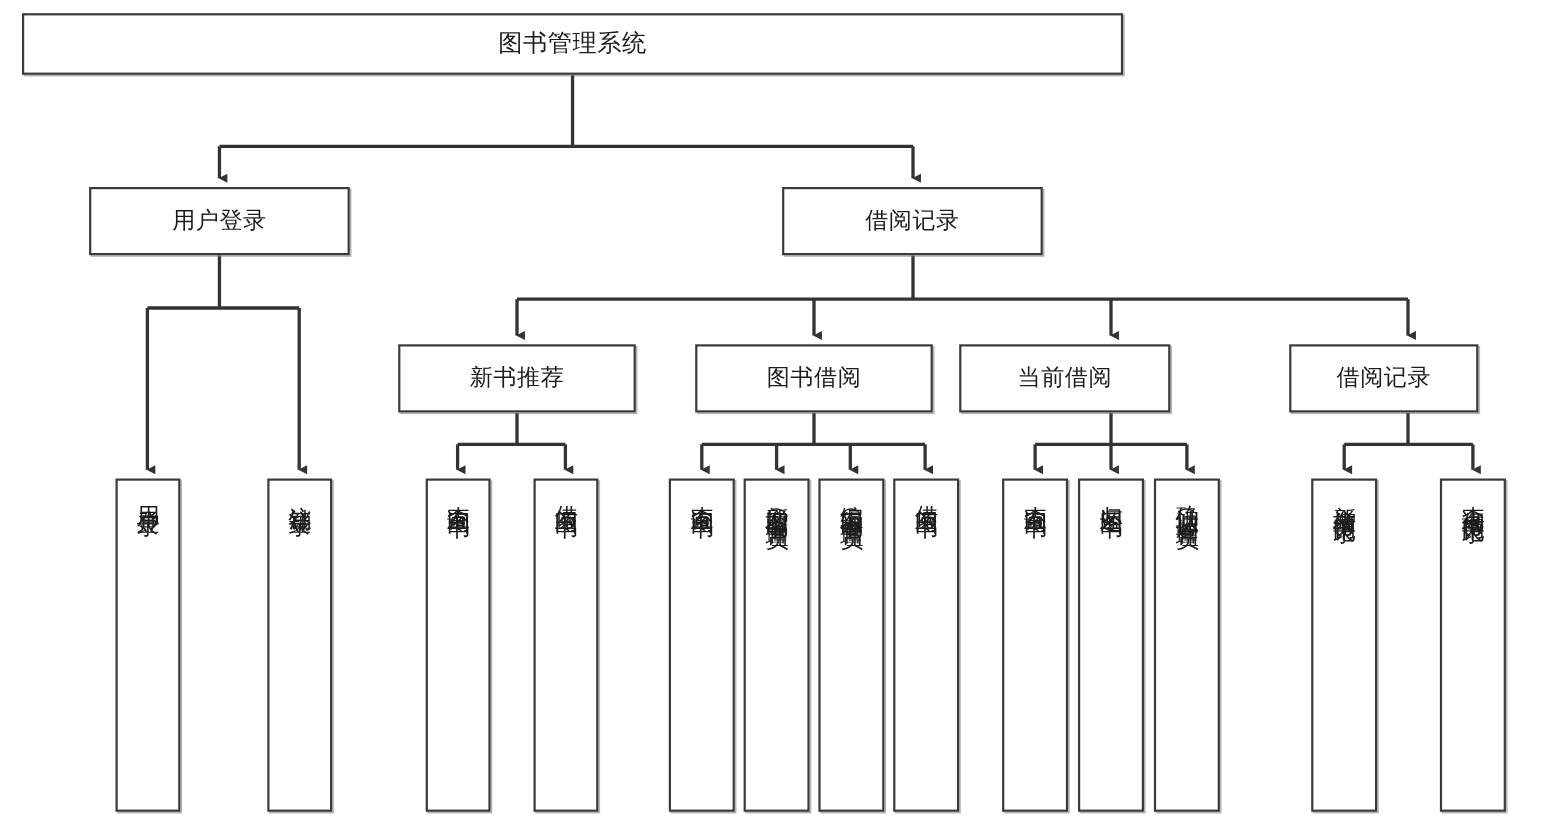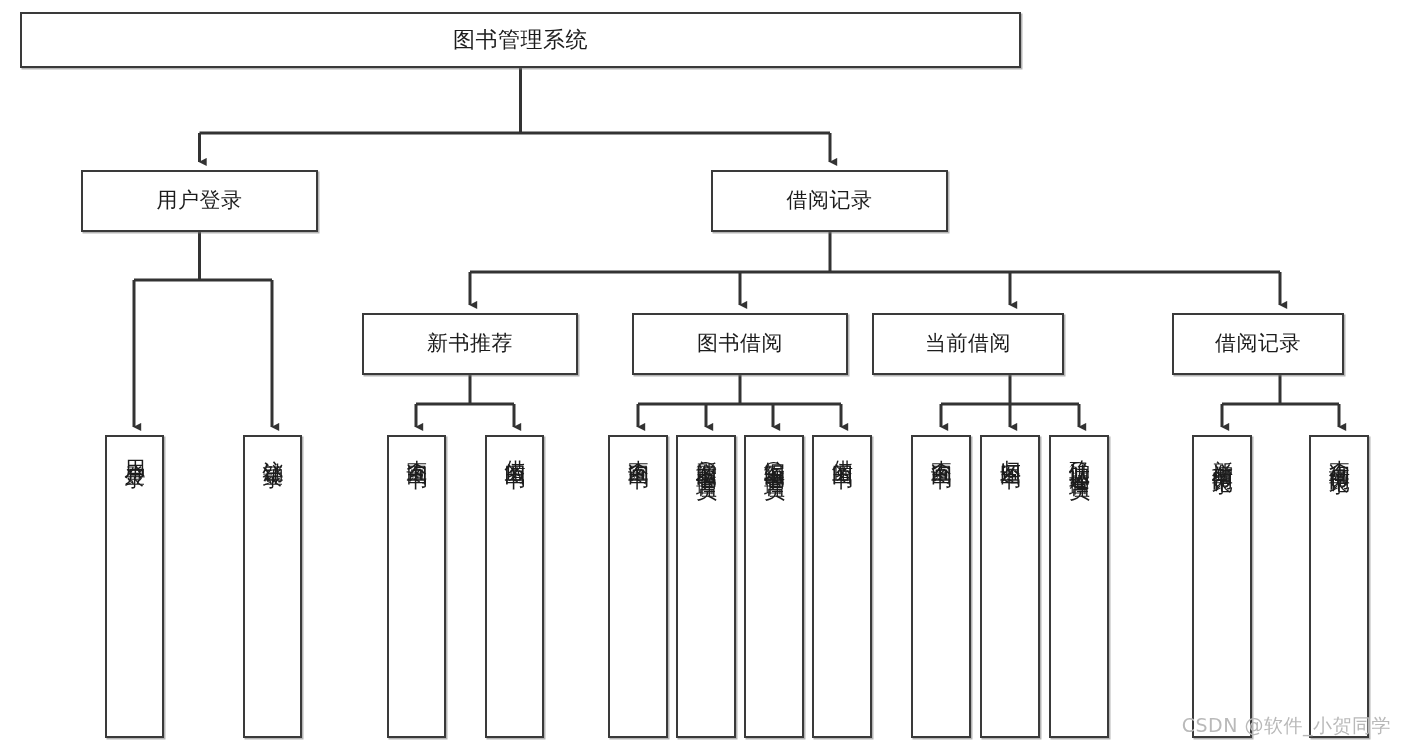--- a/index.html
+++ b/index.html
@@ -194,15 +194,14 @@
     <span class="node-label">确认归还（管理员）</span>
   </div>
 
   <div class="node leaf" style="left:1192px; top:435px; width:60px; height:303px;">
     <span class="node-label">新增借阅记录</span>
   </div>
   <div class="node leaf" style="left:1309px; top:435px; width:60px; height:303px;">
     <span class="node-label">查询借阅记录</span>
   </div>
 
-  <div id="watermark">CSDN @软件_小贺同学</div>
 
 </div>
 
 </body></html>

